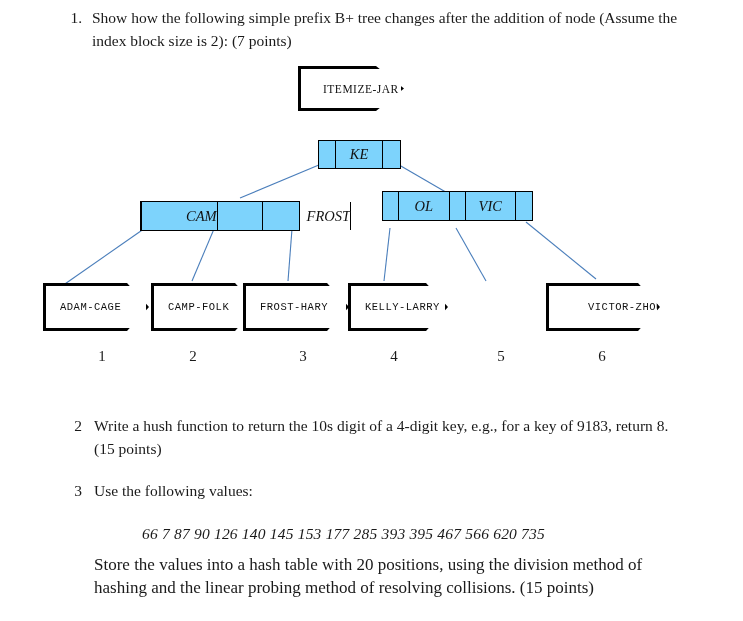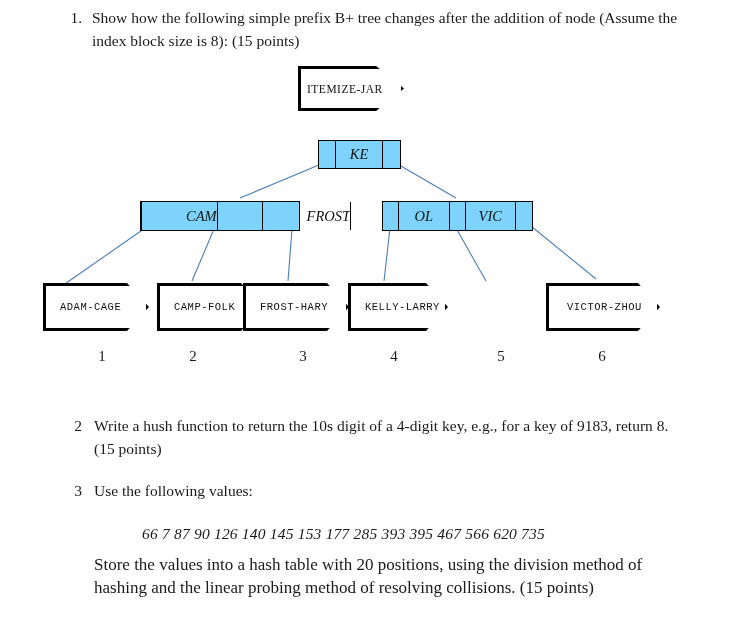--- a/index.html
+++ b/index.html
@@ -95,36 +95,36 @@
     padding-left: 14px;
   }
 
   #root-data {
     left: 298px;
     top: 66px;
     width: 106px;
     height: 45px;
     clip-path: polygon(0 0, calc(100% - 28px) 0, 100% 50%, calc(100% - 28px) 100%, 0 100%);
   }
-  #root-data .penta-label { font-size: 11.5px; padding-left: 6px; }
+  #root-data .penta-label { font-size: 11.5px; padding-left: 22px; }
 
   .leaf {
     top: 283px;
     height: 48px;
   }
   .leaf .penta-label { font-size: 10.5px; font-family: Liberation Mono, monospace; }
 
   #leaf-1 { left: 43px;  width: 106px; }
-  #leaf-2 { left: 157px; width: 106px; }
+  #leaf-2 { left: 151px; width: 106px; }
   #leaf-3 { left: 243px; width: 106px; }
   #leaf-4 { left: 348px; width: 100px; }
   #leaf-5 { left: 447px; width: 100px; }
   #leaf-6 { left: 546px; width: 114px; }
 
-  #leaf-6 .penta-label { padding-left: 18px; }
+  #leaf-6 .penta-label { padding-left: 18px; margin-left: 21px; }
 
   
   .index-node {
     position: absolute;
     box-sizing: border-box;
     background: #7dd3fc;
     border: 1.6px solid #000000;
     display: flex;
     align-items: stretch;
   }
@@ -159,21 +159,21 @@
     top: 201px;
     width: 160px;
     height: 30px;
     gap: 44px;
   }
   #index-left .cell-ptr { width: 17px; }
   #index-left .cell-key { flex: 1; }
 
   #index-right {
     left: 382px;
-    top: 201px;
+    top: 191px;
     width: 151px;
     height: 30px;
   }
   #index-right .cell-ptr { width: 16px; }
   #index-right .cell-key { flex: 1; }
 
   
   .leaf-number {
     position: absolute;
     top: 348px;
@@ -188,21 +188,21 @@
   #num-3 { left: 283px; }
   #num-4 { left: 374px; }
   #num-5 { left: 481px; }
   #num-6 { left: 582px; }
 </style>
 </head>
 <body>
 
 <div class="q-block" id="q1">
   <div class="q-num">1.</div>
-  <div class="q-body">Show how the following simple prefix B+ tree changes after the addition of node (Assume the index block size is 8):  (15 points)</div>
+  <div class="q-body">Show how the following simple prefix B+ tree changes after the addition of node (Assume the index block size is 2):  (7 points)</div>
 </div>
 
 <div id="diagram">
 
   <svg id="connectors" viewBox="0 0 743 400" xmlns="http://www.w3.org/2000/svg">
     <g stroke="#4a7ebb" stroke-width="1.1" fill="none">
 
       <line x1="326" y1="162" x2="240" y2="198"></line>
 
       <line x1="394" y1="162" x2="456" y2="198"></line>

